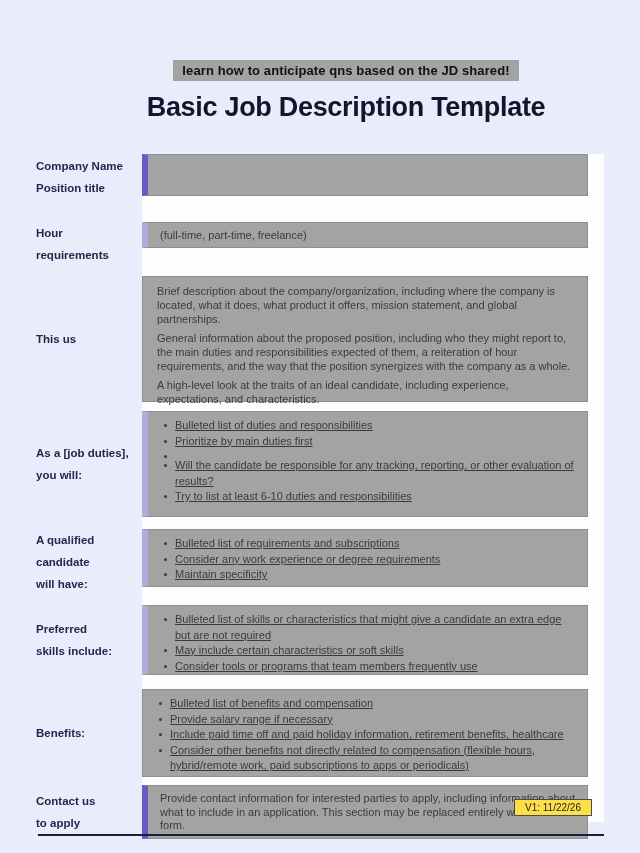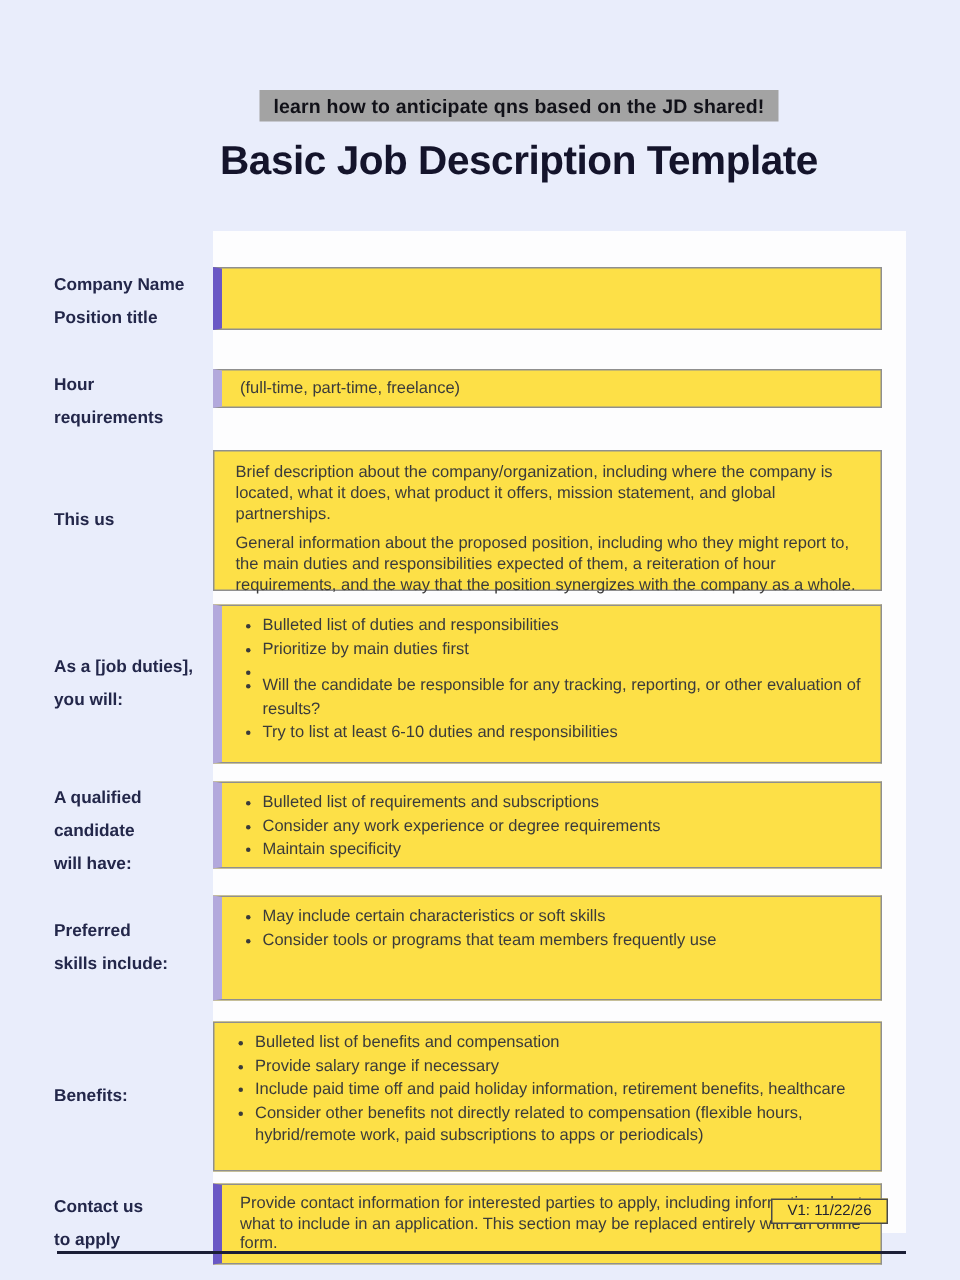--- a/index.html
+++ b/index.html
@@ -28,47 +28,47 @@
 
   
   .rows { position:absolute; left:0; top:154px; width:604px; }
   .row { display:flex; }
   .label {
     width:142px; box-sizing:border-box; padding:0 6px 0 36px;
     display:flex; flex-direction:column; justify-content:center;
     font-weight:700; font-size:11.5px; line-height:22px; color:#23274a;
   }
   .box {
-    flex:1; margin-right:16px; background:#fde047;
+    flex:1; margin-right:16px; background:#a3a3a3;
     border:1px solid #8f8f8f; box-sizing:border-box;
     font-size:11px; color:#3b3b3b;
   }
   .box.accent-dark  { border-left:6px solid #6a58c5; }
   .box.accent-light { border-left:6px solid #b3a9dc; }
 
-  .row:nth-child(1){margin-top:24px}  .row:nth-child(1) .box{height:42px}
+  .row:nth-child(1){margin-top:0}  .row:nth-child(1) .box{height:42px}
   .row:nth-child(2){margin-top:23px} .row:nth-child(2) .box{height:26px}
-  .row:nth-child(3){margin-top:10px} .row:nth-child(3) .box{height:94px}
+  .row:nth-child(3){margin-top:10px} .row:nth-child(3) .box{height:126px}
   .row:nth-child(4){margin-top:9px}  .row:nth-child(4) .box{height:106px}
   .row:nth-child(5){margin-top:12px} .row:nth-child(5) .box{height:58px}
   .row:nth-child(6){margin-top:10px} .row:nth-child(6) .box{height:70px}
-  .row:nth-child(7){margin-top:14px} .row:nth-child(7) .box{height:100px}
+  .row:nth-child(7){margin-top:14px} .row:nth-child(7) .box{height:88px}
   .row:nth-child(8){margin-top:8px}  .row:nth-child(8) .box{height:54px}
 
   .row:nth-child(1) .label { justify-content:flex-start; padding-top:1px; }
 
   .fieldtext { padding:0 12px; display:flex; align-items:center; height:100%; }
 
   .box.paragraphs { padding:7px 14px; }
   .box p { margin:0; line-height:14px; }
   .box p + p { margin-top:5px; }
   .row:nth-child(8) .box { padding:6px 12px; }
   .row:nth-child(8) .box p { line-height:13.5px; }
 
-  .box.bullets { padding:6px 12px 6px 16px; }
+  .box.bullets { padding:6px 12px 6px 16px;text-decoration:underline; }
   .box ul { margin:0; padding:0; list-style:none; }
   .box li { display:flex; line-height:15.5px; }
   .dot { flex:none; width:3px; height:3px; border-radius:50%; background:#3b3b3b; margin:6px 8px 0 0; }
 
   .badge {
     position:absolute; top:799px; right:48px;
     border:1px solid #4a4a4a; background:#fde047;
     font-size:10px; padding:2px 10px; color:#222230;
   }
   .bottom-line {
@@ -105,20 +105,21 @@
         </div>
   </div>
 
   <div class="row">
     <div class="label">
           <div class="label-line">This us</div>
         </div>
     <div class="box paragraphs">
           <p>Brief description about the company/organization, including where the company is located, what it does, what product it offers, mission statement, and global partnerships.</p>
           <p>General information about the proposed position, including who they might report to, the main duties and responsibilities expected of them, a reiteration of hour requirements, and the way that the position synergizes with the company as a whole.</p>
+          <p>A high-level look at the traits of an ideal candidate, including experience, expectations, and characteristics.</p>
         </div>
   </div>
 
   <div class="row">
     <div class="label">
           <div class="label-line">As a [job duties],</div>
           <div class="label-line">you will:</div>
         </div>
     <div class="box accent-light bullets">
           <ul>
@@ -171,20 +172,24 @@
 
   <div class="row">
     <div class="label">
           <div class="label-line">Preferred</div>
           <div class="label-line">skills include:</div>
         </div>
     <div class="box accent-light bullets">
           <ul>
             <li>
               <span class="dot"></span>
+              <span>Bulleted list of skills or characteristics that might give a candidate an extra edge but are not required</span>
+            </li>
+            <li>
+              <span class="dot"></span>
               <span>May include certain characteristics or soft skills</span>
             </li>
             <li>
               <span class="dot"></span>
               <span>Consider tools or programs that team members frequently use</span>
             </li>
           </ul>
         </div>
   </div>
 

